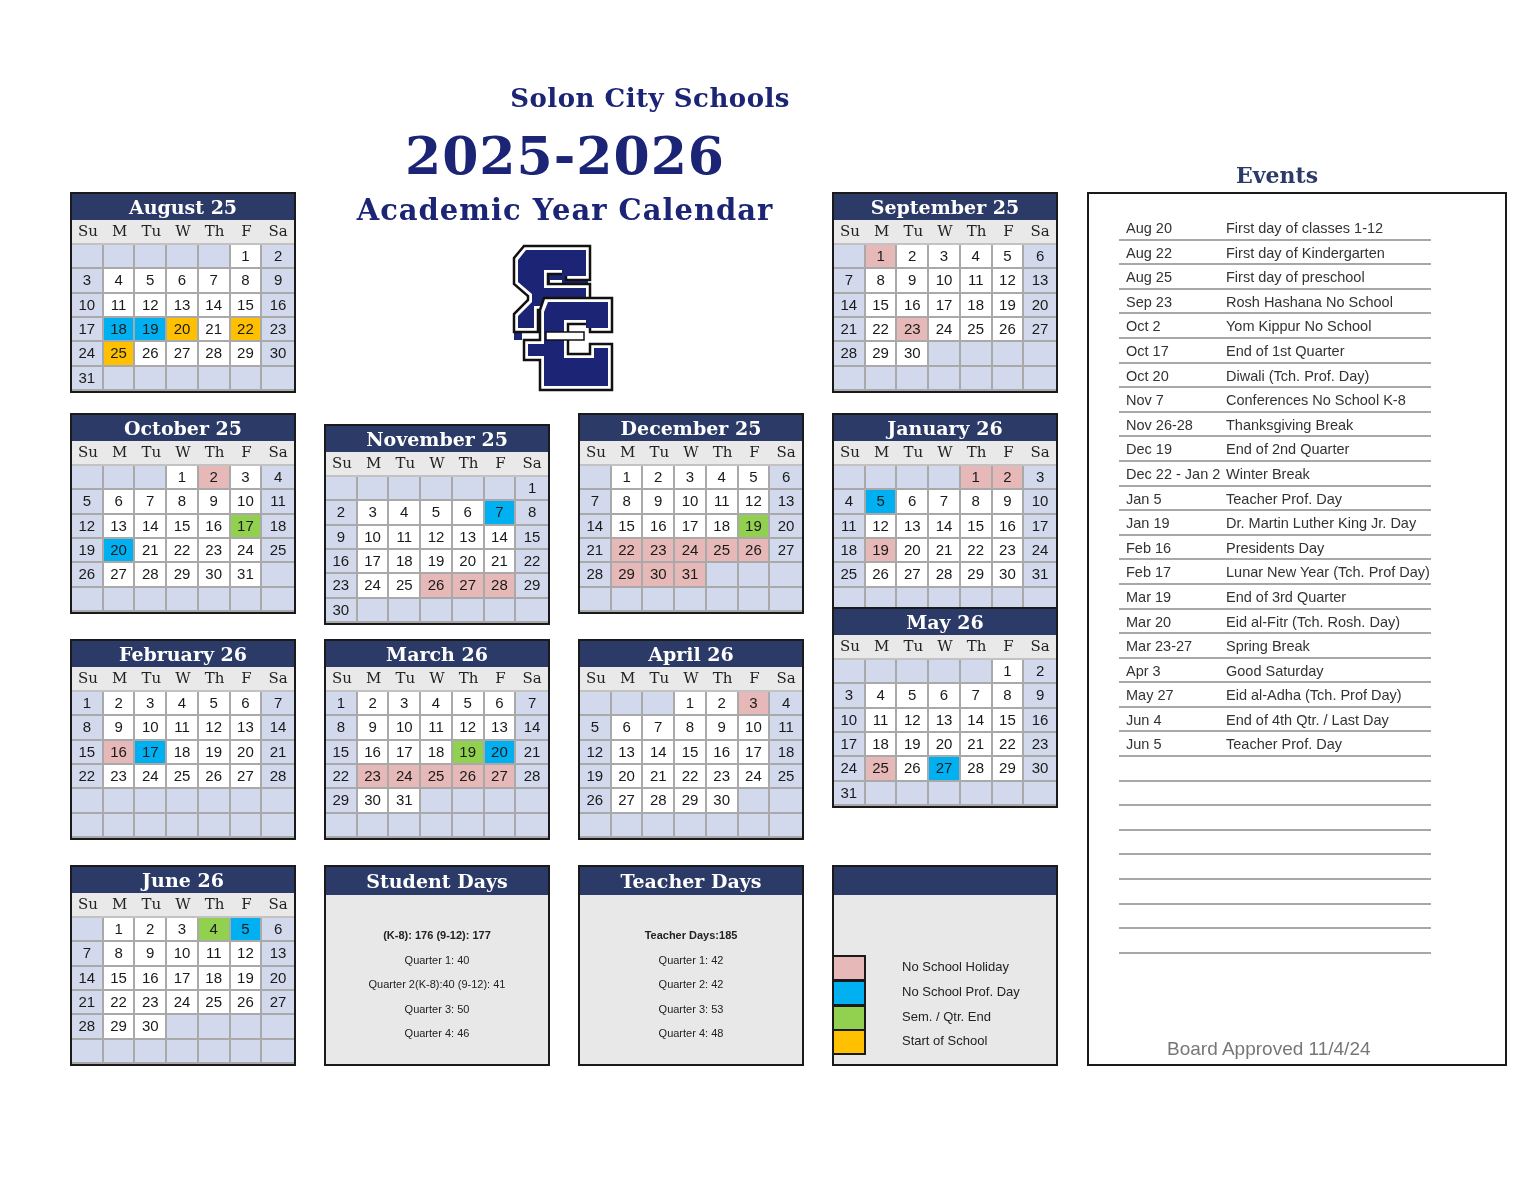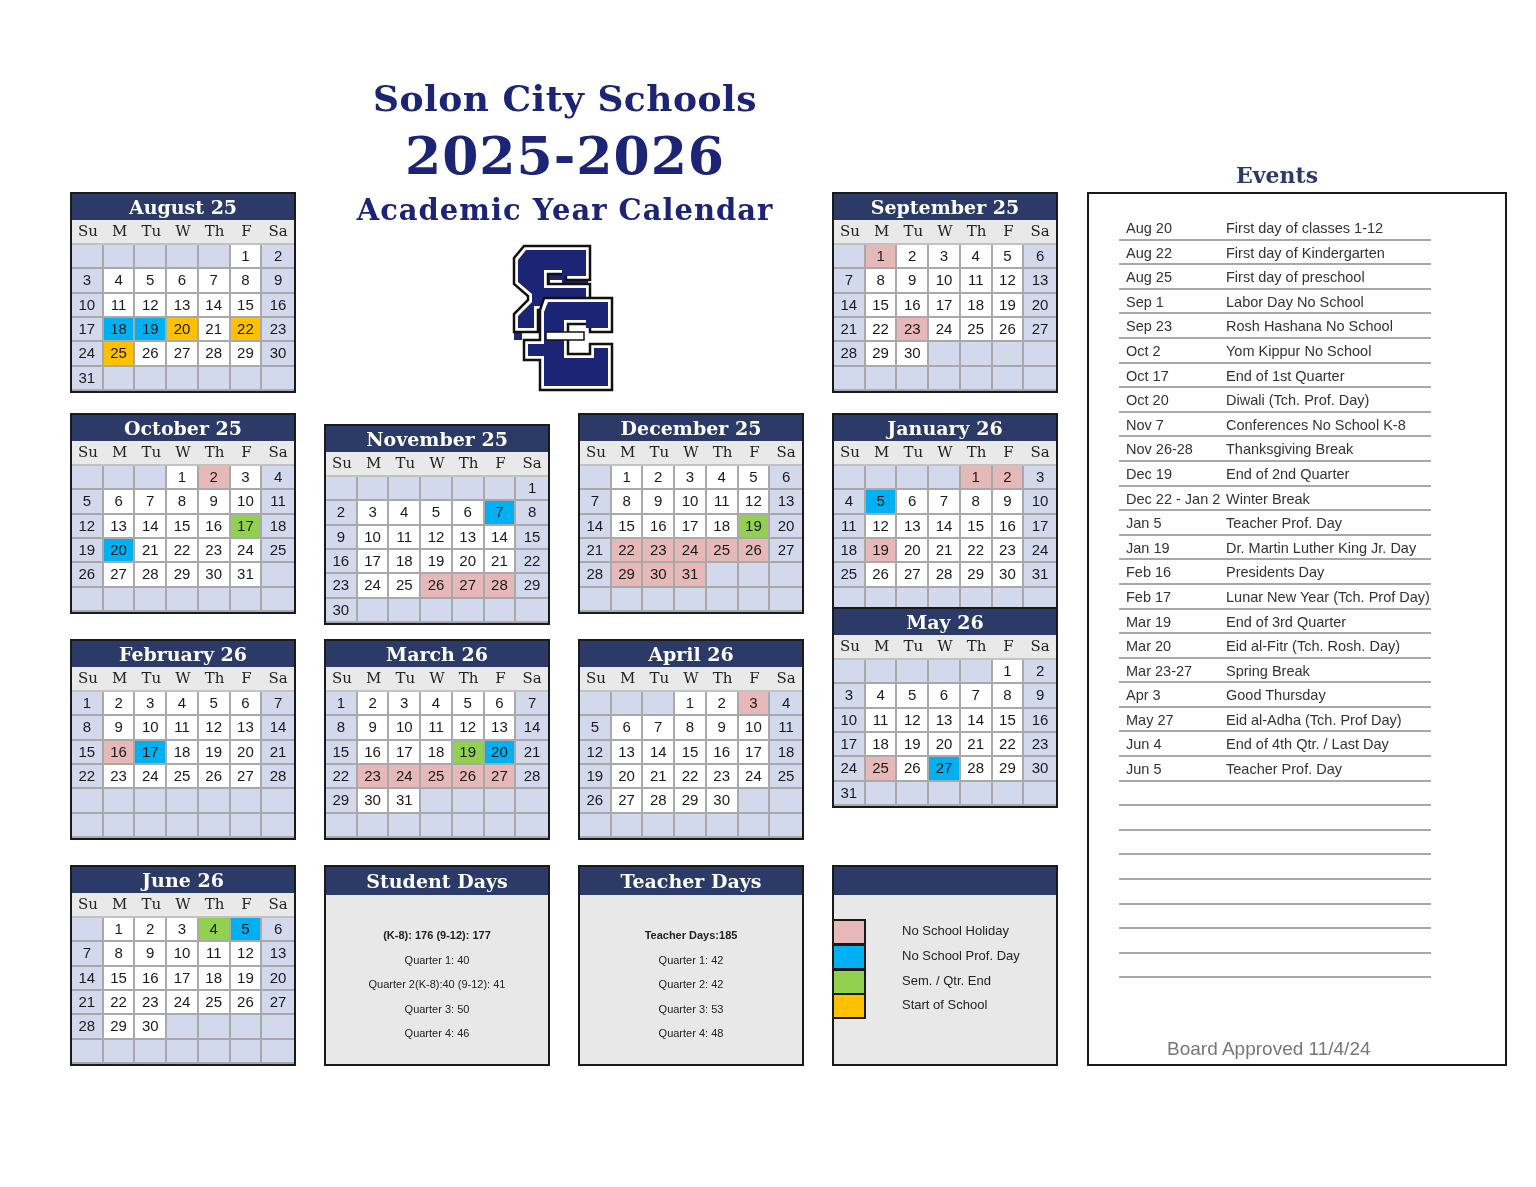--- a/index.html
+++ b/index.html
@@ -1,19 +1,19 @@
 <!DOCTYPE html>
 <html><head>
 <meta charset="utf-8">
 <style>
   html, body { margin:0; padding:0; background:#ffffff; }
   body { width:1536px; height:1187px; position:relative; overflow:hidden; font-family:"Liberation Sans", sans-serif; }
 
   .title-block { position:absolute; left:340px; top:78px; width:450px; text-align:center; color:#1b2475; }
-  .t1 { font-family:"DejaVu Serif", serif; font-weight:bold; font-size:36px; line-height:40px; letter-spacing:0.5px; }
+  .t1 { font-family:"DejaVu Serif", serif; font-weight:bold; font-size:26px; line-height:40px; letter-spacing:0.5px;text-align:right; }
   .t2 { font-family:"DejaVu Serif", serif; font-weight:bold; font-size:52px; line-height:64px; margin-top:6px; letter-spacing:1px; }
   .t3 { font-family:"DejaVu Serif", serif; font-weight:bold; font-size:29px; line-height:40px; margin-top:2px; letter-spacing:1px;text-align:center; }
   .logo { position:absolute; left:510px; top:240px; width:110px; height:158px; }
 
   .month { position:absolute; width:222px; height:197px; border:2px solid #1a1a1a; background:#d3d9ec; box-sizing:content-box; }
   .month-head { height:26px; background:#2b3a67; color:#ffffff; text-align:center; font-family:"DejaVu Serif", serif; font-weight:bold; font-size:19px; line-height:26px; }
   .dow-row { display:grid; grid-template-columns:repeat(7, 1fr); height:23px; background:#e9e9e9; border-bottom:2px solid #c2c2c2; }
   .dow { text-align:center; font-family:"DejaVu Serif", serif; font-size:15px; line-height:23px; color:#222; }
   .grid { display:grid; grid-template-columns:repeat(7, 1fr); grid-template-rows:repeat(6, 1fr); height:146px; gap:0; }
   .cell { border-right:2px solid #a9a9a9; border-bottom:2px solid #a9a9a9; text-align:center; font-size:15px; line-height:22px; color:#1a1a1a; background:#d3d9ec; box-sizing:border-box; }
@@ -22,21 +22,21 @@
   .cell.pink { background:#e6b8b7; }
   .cell.blue { background:#00b0f0; }
   .cell.green { background:#92d050; }
   .cell.orange { background:#ffc000; }
 
   .info { position:absolute; width:222px; height:197px; border:2px solid #1a1a1a; background:#e8e8e8; }
   .info-head { height:28px; background:#2b3a67; color:#fff; text-align:center; font-family:"DejaVu Serif", serif; font-weight:bold; font-size:19px; line-height:28px; }
   .info-body { padding-top:28px; text-align:center; font-size:11px; line-height:24.6px; color:#222; }
   .info-body .bold { font-weight:bold; }
 
-  .legend-row { position:absolute; left:0; width:265px; height:24px; }
+  .legend-row { position:absolute; left:0; width:265px; height:24px;margin-top:36px; }
   .swatch { position:absolute; left:-2px; width:30px; height:22px; border:2px solid #1a1a1a; }
   .legend-label { position:absolute; left:68px; font-size:13px; line-height:24px; color:#222; }
 
   .events-title { position:absolute; left:1090px; top:162px; width:374px; text-align:center; font-family:"DejaVu Serif", serif; font-weight:bold; font-size:22px; color:#2b3a67; }
   .events-box { position:absolute; left:1087px; top:192px; width:372px; height:870px; border:2.5px solid #1a1a1a; background:#fff;padding-left:44px; }
   .events-list { position:absolute; left:30px; top:22px; width:312px; }
   .event { position:relative; height:22.6px; border-bottom:2.5px solid #a8a8a8; font-size:14.5px; color:#333; }
   .event .d { position:absolute; left:7px; top:4px; }
   .event .l { position:absolute; left:107px; top:4px; white-space:nowrap; }
   .blank-line { height:22.6px; border-bottom:2px solid #a8a8a8; }
@@ -734,24 +734,20 @@
       </div>
       <div class="event">
         <span class="d">Aug 22</span>
         <span class="l">First day of Kindergarten</span>
       </div>
       <div class="event">
         <span class="d">Aug 25</span>
         <span class="l">First day of preschool</span>
       </div>
       <div class="event">
-        <span class="d">Sep 1</span>
-        <span class="l">Labor Day No School</span>
-      </div>
-      <div class="event">
         <span class="d">Sep 23</span>
         <span class="l">Rosh Hashana No School</span>
       </div>
       <div class="event">
         <span class="d">Oct 2</span>
         <span class="l">Yom Kippur No School</span>
       </div>
       <div class="event">
         <span class="d">Oct 17</span>
         <span class="l">End of 1st Quarter</span>
@@ -799,21 +795,21 @@
       <div class="event">
         <span class="d">Mar 20</span>
         <span class="l">Eid al-Fitr (Tch. Rosh. Day)</span>
       </div>
       <div class="event">
         <span class="d">Mar 23-27</span>
         <span class="l">Spring Break</span>
       </div>
       <div class="event">
         <span class="d">Apr 3</span>
-        <span class="l">Good Thursday</span>
+        <span class="l">Good Saturday</span>
       </div>
       <div class="event">
         <span class="d">May 27</span>
         <span class="l">Eid al-Adha (Tch. Prof Day)</span>
       </div>
       <div class="event">
         <span class="d">Jun 4</span>
         <span class="l">End of 4th Qtr. / Last Day</span>
       </div>
       <div class="event">

